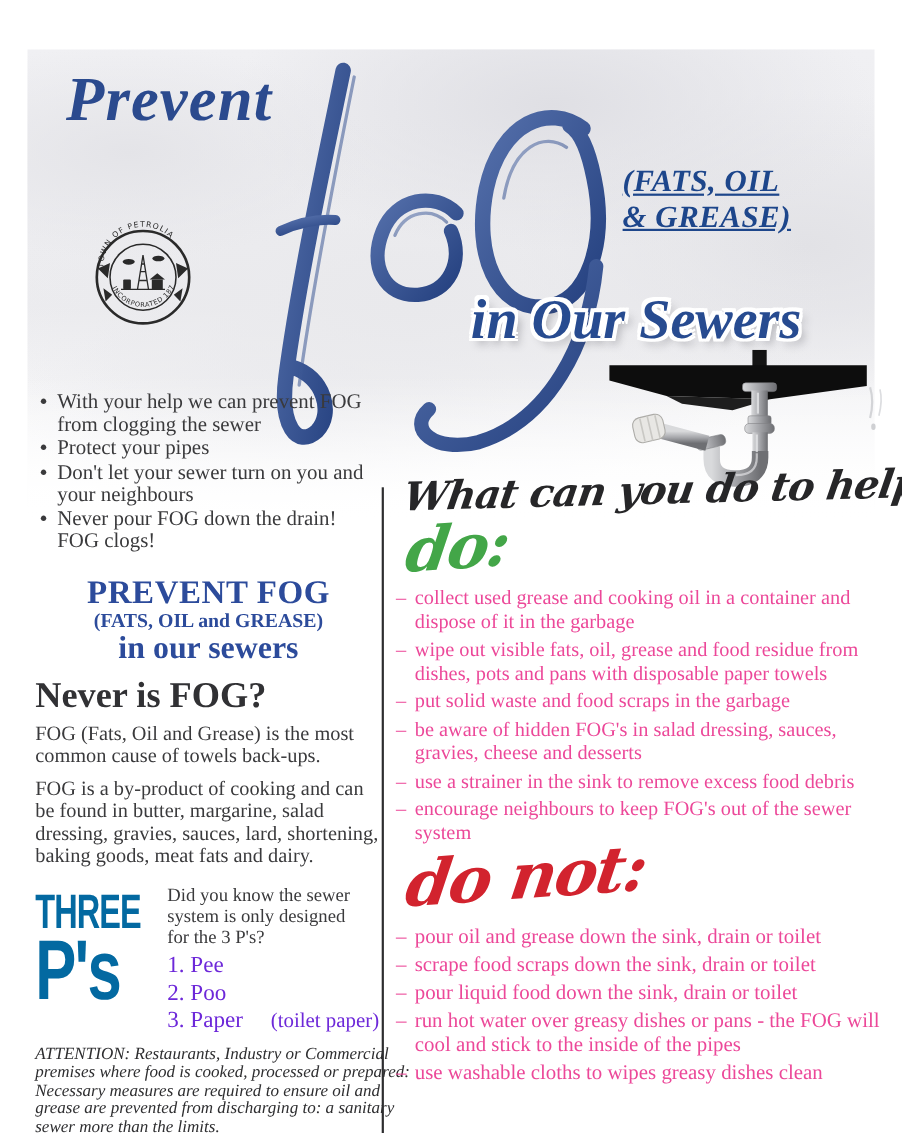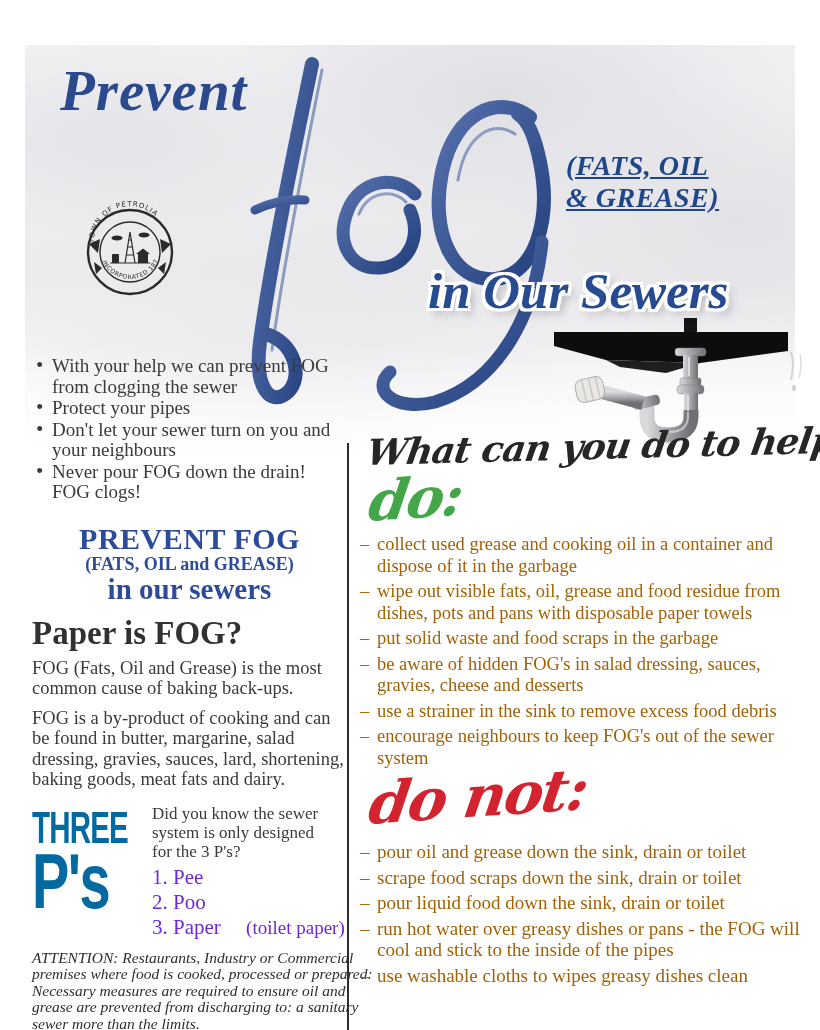--- a/index.html
+++ b/index.html
@@ -83,21 +83,21 @@
     font-size:56px; line-height:50px; color:#43a648;
     transform:skewX(-12deg) rotate(-4deg); transform-origin:left bottom;
     margin:0 0 8px 6px; letter-spacing:-2px;
   }
   .donotlabel {
     font-size:58px; line-height:50px; color:#d2232e;
     transform:skewX(-12deg) rotate(-4deg); transform-origin:left bottom;
     margin:10px 0 12px 6px; letter-spacing:-2px;
   }
   .helplist { list-style:none; margin:8px 0 0 0; padding:0; }
-  .helplist li { position:relative; padding-left:17px; font-size:18.5px; line-height:21.5px; margin:0 0 4px 0; color:#a16207; }
+  .helplist li { position:relative; padding-left:17px; font-size:18.5px; line-height:21.5px; margin:0 0 4px 0; color:#ec4899; }
   .helplist li::before { content:"\2013"; position:absolute; left:0; top:0; }
   .dnl li { font-size:19px; margin-bottom:4px; }
 </style>
 </head>
 <body>
 
 <div id="poster">
 
   <div class="banner"></div>
 
@@ -208,22 +208,22 @@
       <li>Don't let your sewer turn on you and your neighbours</li>
       <li>Never pour FOG down the drain! FOG clogs!</li>
     </ul>
 
     <div class="ph">
       <div class="ph1">PREVENT FOG</div>
       <div class="ph2">(FATS, OIL and GREASE)</div>
       <div class="ph3">in our sewers</div>
     </div>
 
-    <h2 class="wif">Paper is FOG?</h2>
-    <p class="body">FOG (Fats, Oil and Grease) is the most common cause of baking back-ups.</p>
+    <h2 class="wif">Never is FOG?</h2>
+    <p class="body">FOG (Fats, Oil and Grease) is the most common cause of towels back-ups.</p>
     <p class="body">FOG is a by-product of cooking and can be found in butter, margarine, salad dressing, gravies, sauces, lard, shortening, baking goods, meat fats and dairy.</p>
 
     <div class="threeps">
       <div class="bigp">
         <div class="t1">THREE</div>
         <div class="t2">P's</div>
       </div>
       <div class="psright">
         <p class="psintro">Did you know the sewer system is only designed for the 3 P's?</p>
         <ol class="pslist">

